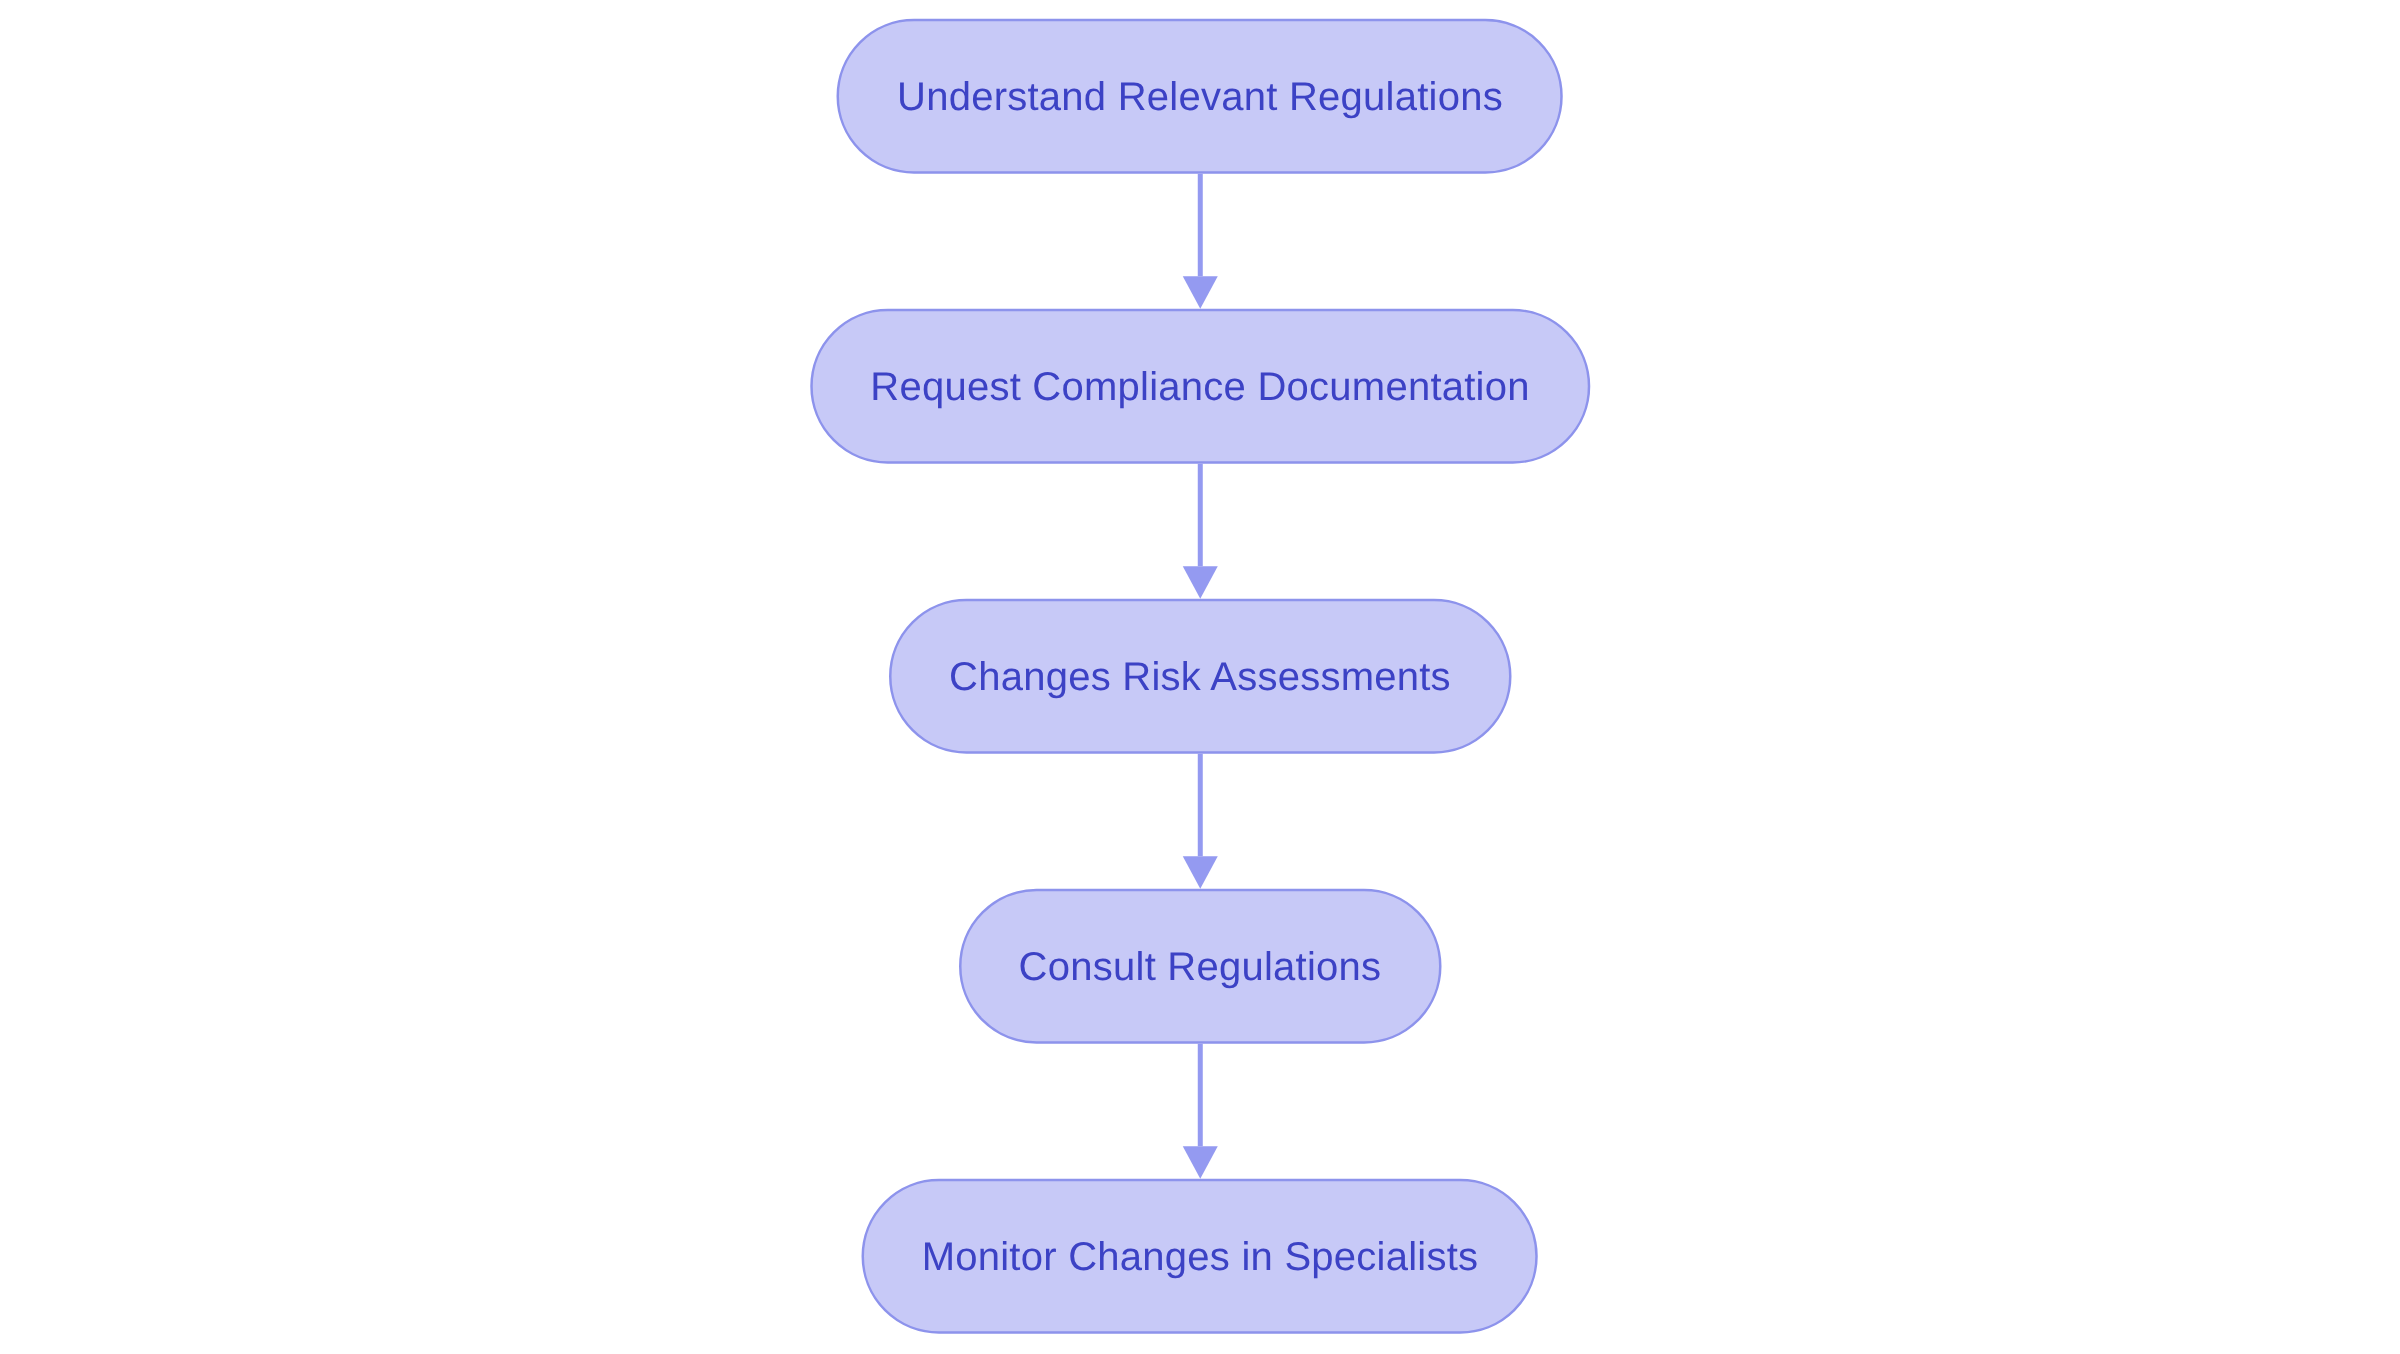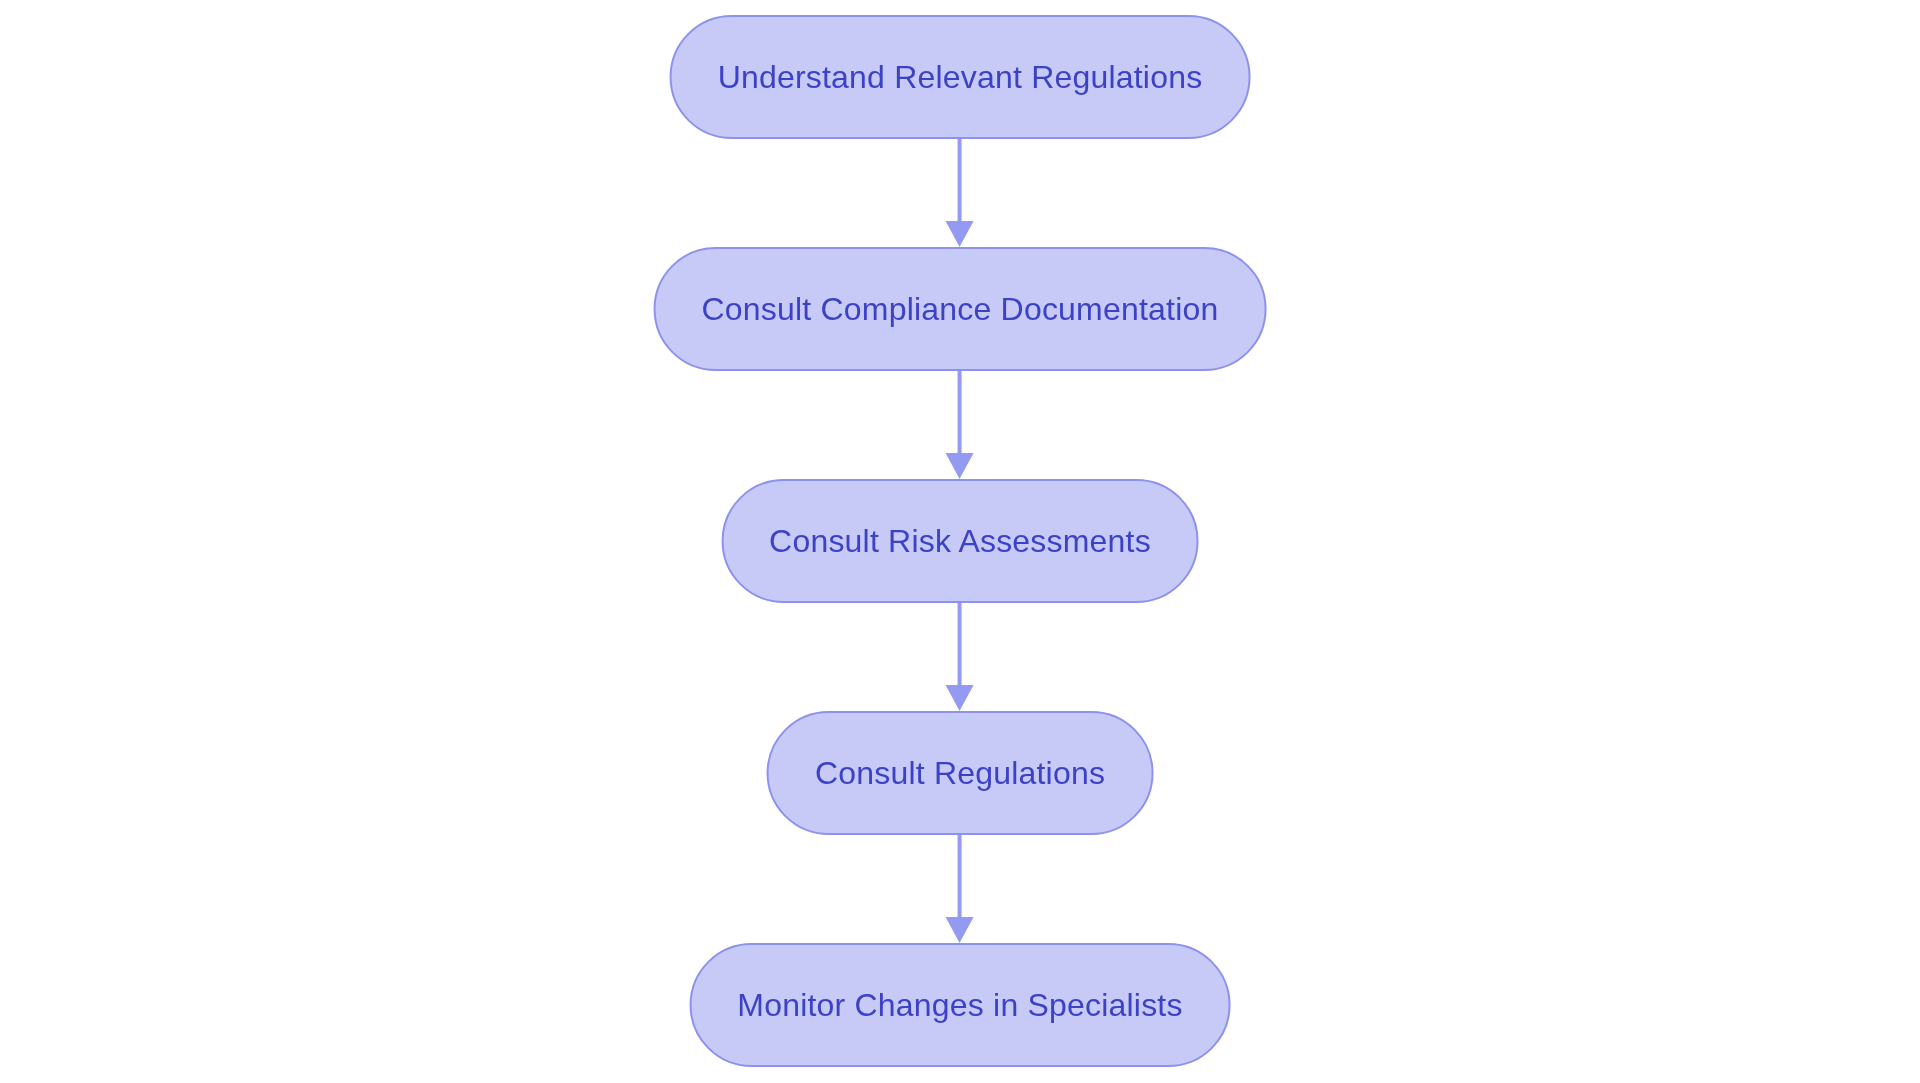--- a/index.html
+++ b/index.html
@@ -64,26 +64,26 @@
 </head>
 <body style="--bg: #ffffff; --node-fill: #c7c9f7; --node-border: #8d93ec; --node-text: #3c42c5; --arrow: #949af1;">
 
 <div class="canvas">
   <div class="flow">
       <div class="node">Understand Relevant Regulations</div>
       <div class="arrow">
         <div class="stem"></div>
         <div class="head"></div>
       </div>
-      <div class="node">Consult Compliance Documentation</div>
+      <div class="node">Request Compliance Documentation</div>
       <div class="arrow">
         <div class="stem"></div>
         <div class="head"></div>
       </div>
-      <div class="node">Consult Risk Assessments</div>
+      <div class="node">Changes Risk Assessments</div>
       <div class="arrow">
         <div class="stem"></div>
         <div class="head"></div>
       </div>
       <div class="node">Consult Regulations</div>
       <div class="arrow">
         <div class="stem"></div>
         <div class="head"></div>
       </div>
       <div class="node">Monitor Changes in Specialists</div>

